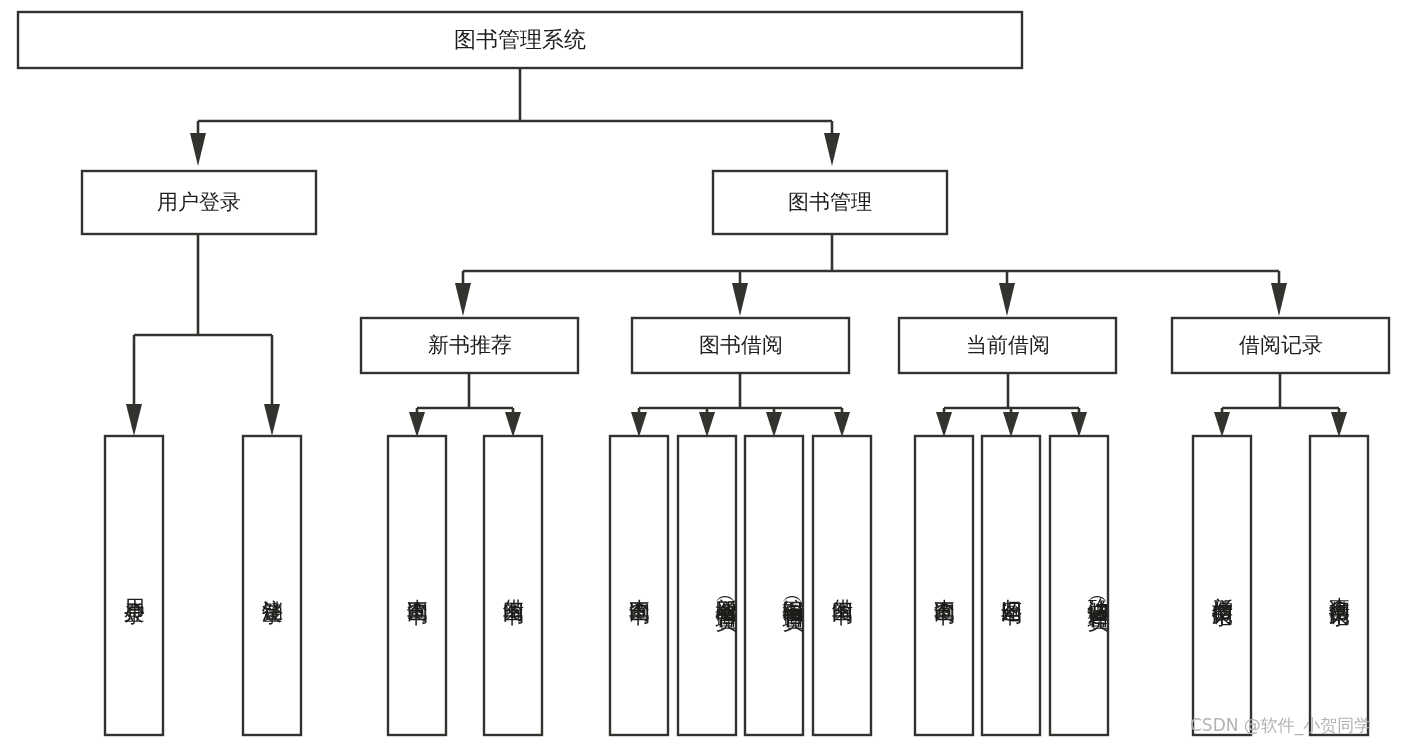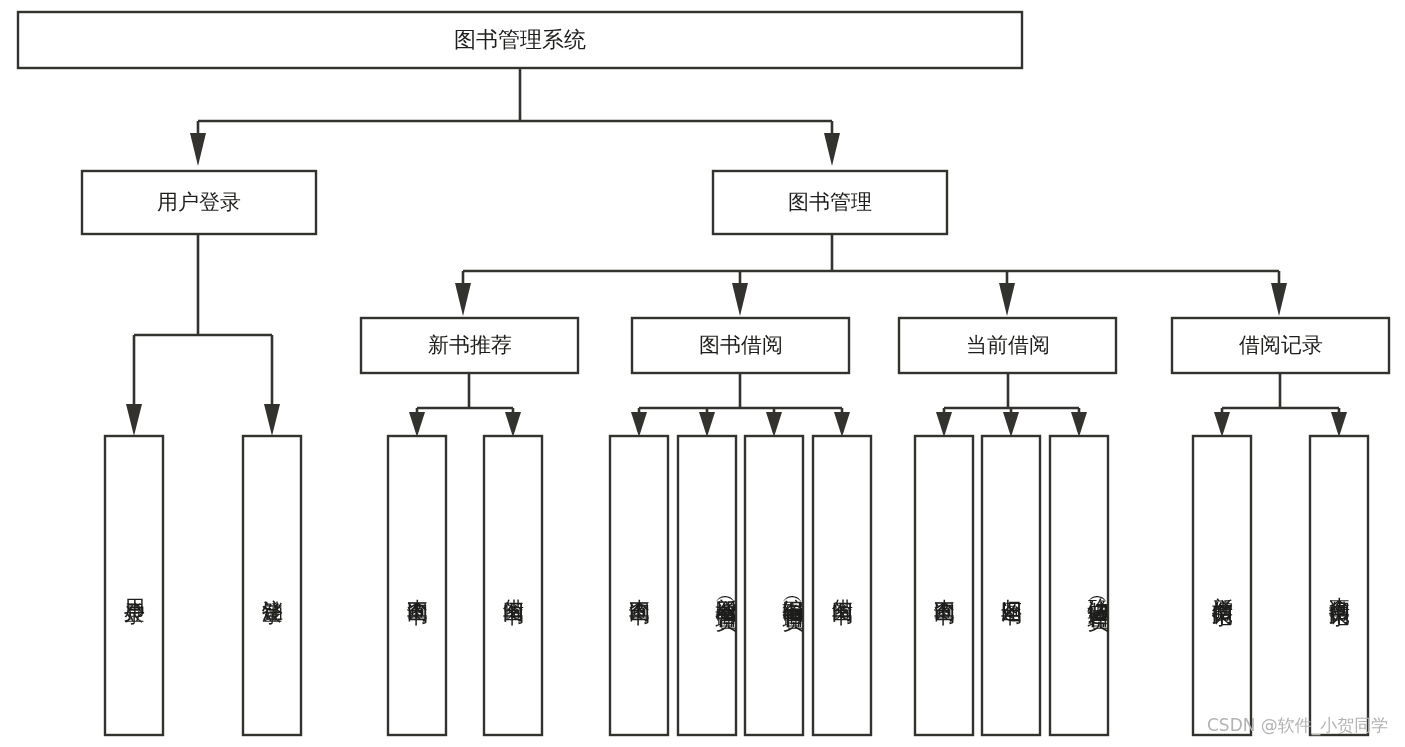--- a/index.html
+++ b/index.html
@@ -68,21 +68,20 @@
     pointer-events: none;
     user-select: none;
   }
   .watermark {
     position: absolute;
     font-family: "DejaVu Sans", "Liberation Sans", sans-serif;
     font-size: 17px;
     color: #b3b3b3;
     white-space: nowrap;
     user-select: none;
-    margin-left: 17px;
   }
 </style>
 </head>
 <body>
 
 <div id="diagram-root">
 
   <svg id="tree-svg" viewBox="0 0 1405 747">
 
     <g>

